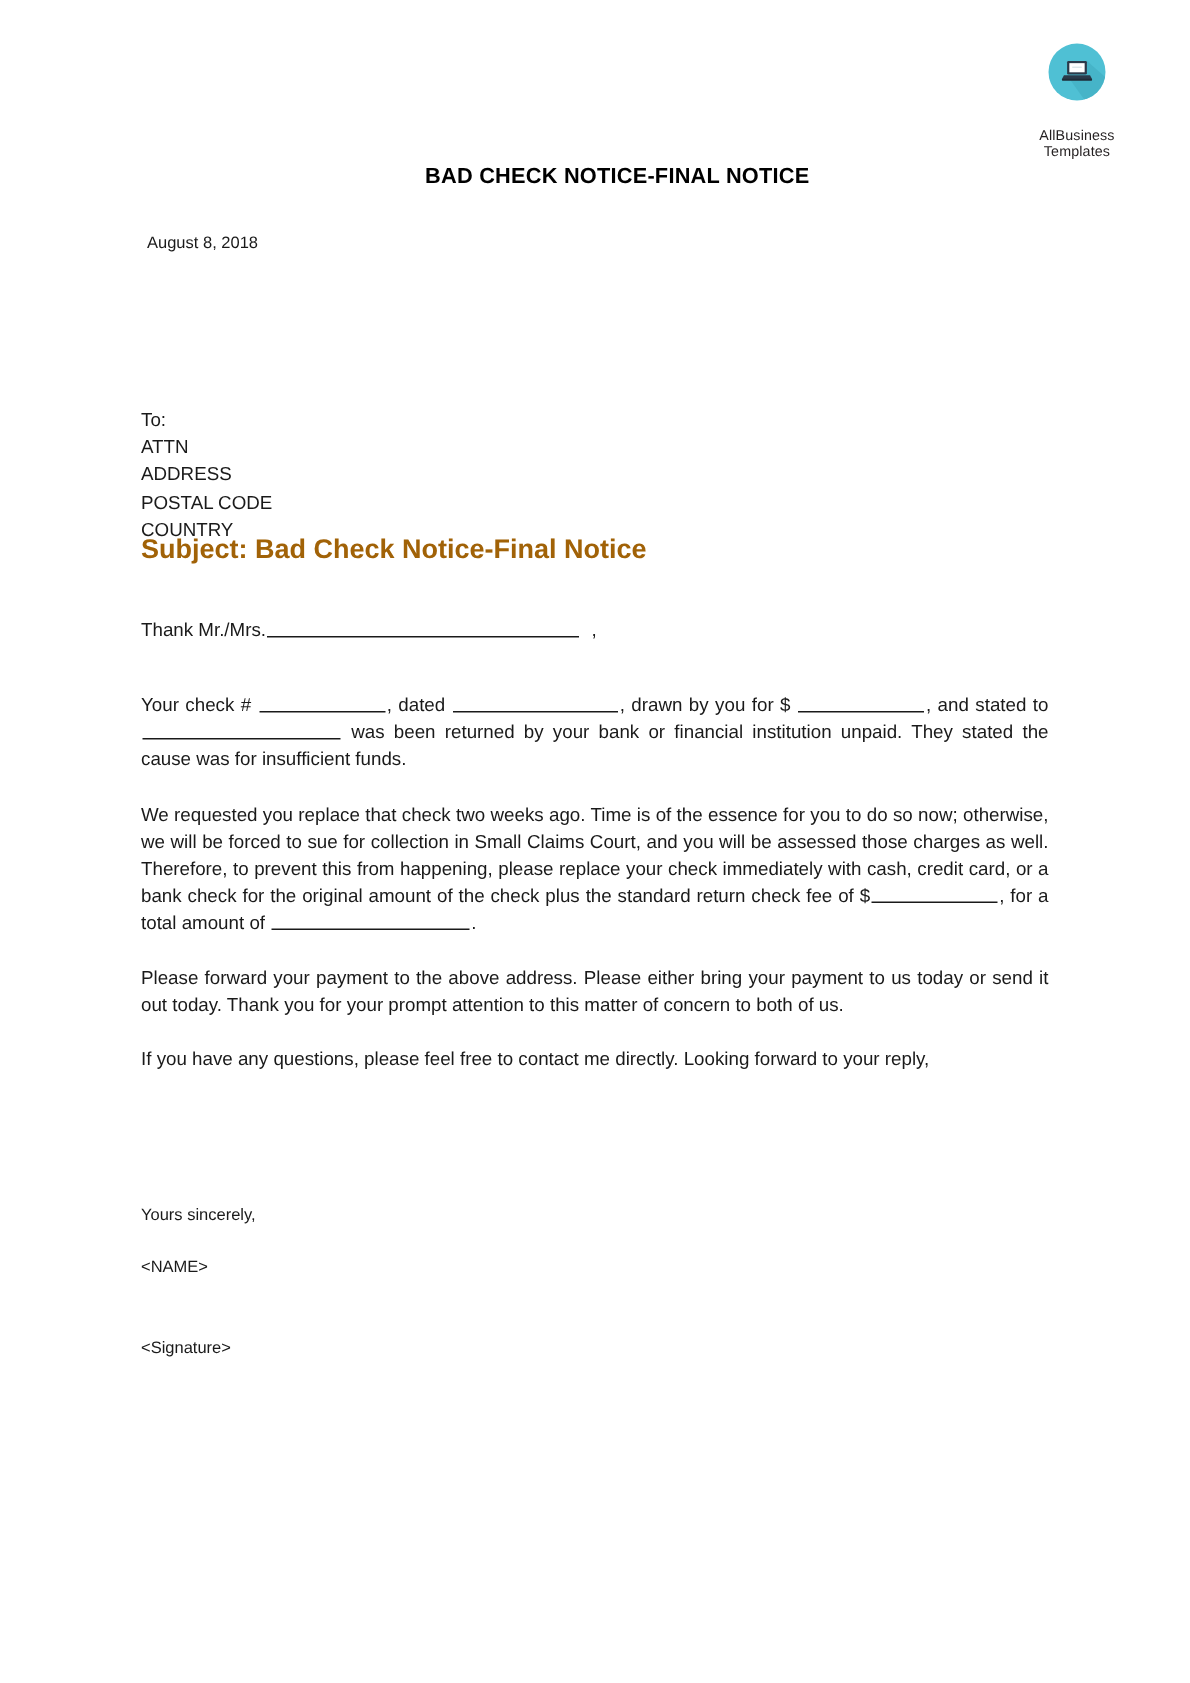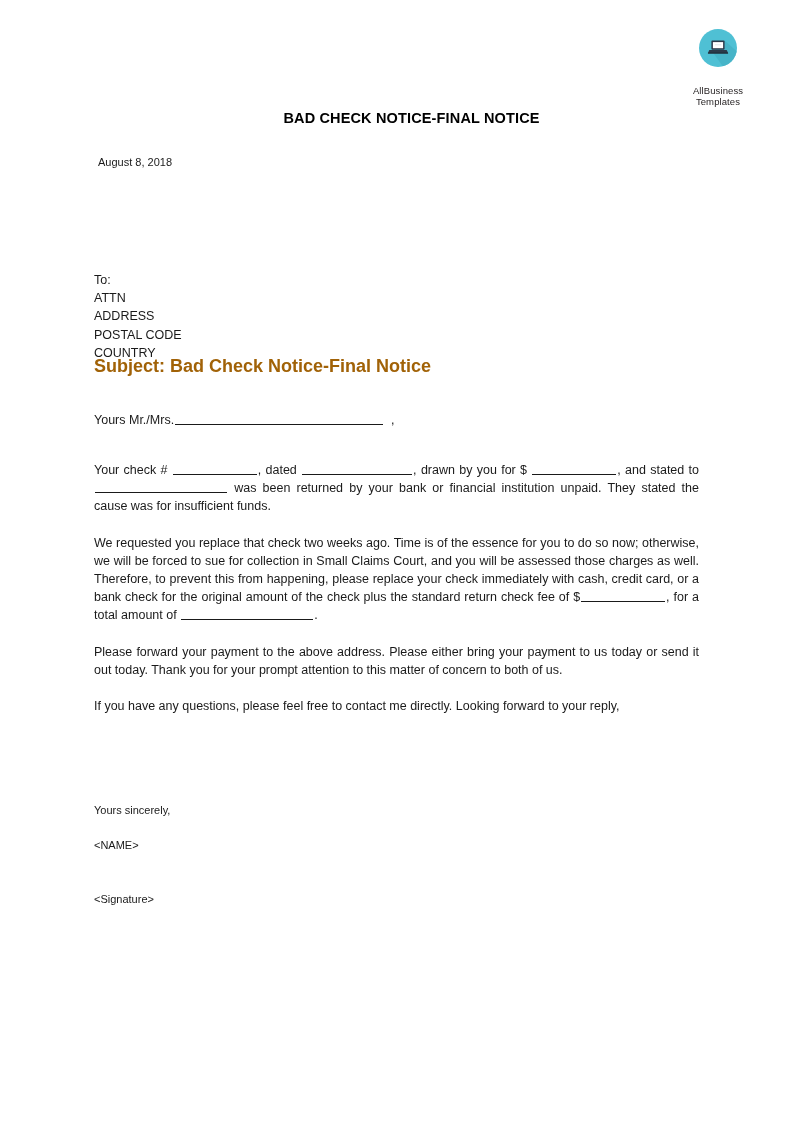--- a/index.html
+++ b/index.html
@@ -175,21 +175,21 @@
   <div class="address-block">
     <div>To:</div>
     <div>ATTN</div>
     <div>ADDRESS</div>
     <div>POSTAL CODE</div>
     <div>COUNTRY</div>
   </div>
 
   <div class="subject-line">Subject: Bad Check Notice-Final Notice</div>
 
-  <div class="salutation"><span>Yours Mr./Mrs.</span><span class="blank b-name"></span>  <span>,</span></div>
+  <div class="salutation"><span>Thank Mr./Mrs.</span><span class="blank b-name"></span>  <span>,</span></div>
 
   <div class="body-stack">
 
     <p class="para"><span>Your check # </span><span class="blank b-md"></span><span>, dated </span><span class="blank b-lg"></span><span>, drawn by you for $ </span><span class="blank b-md"></span><span>, and stated to </span><span class="blank b-xl"></span><span> was been returned by your bank or financial institution unpaid.  They stated the cause was for insufficient funds.</span></p>
 
     <p class="para"><span>We requested you replace that check two weeks ago.  Time is of the essence for you to do so now; otherwise, we will be forced to sue for collection in Small Claims Court, and you will be assessed those charges as well.   Therefore, to prevent this from happening, please replace your check immediately with cash, credit card, or a bank check for the original amount of the check plus the standard return check fee of $</span><span class="blank b-md"></span><span>, for a total amount of </span><span class="blank b-xl"></span><span>.</span></p>
 
 
     <p class="para">Please forward your payment to the above address.   Please either bring your payment to us today or send it out today.  Thank you for your prompt attention to this matter of concern to both of us.</p>
 

